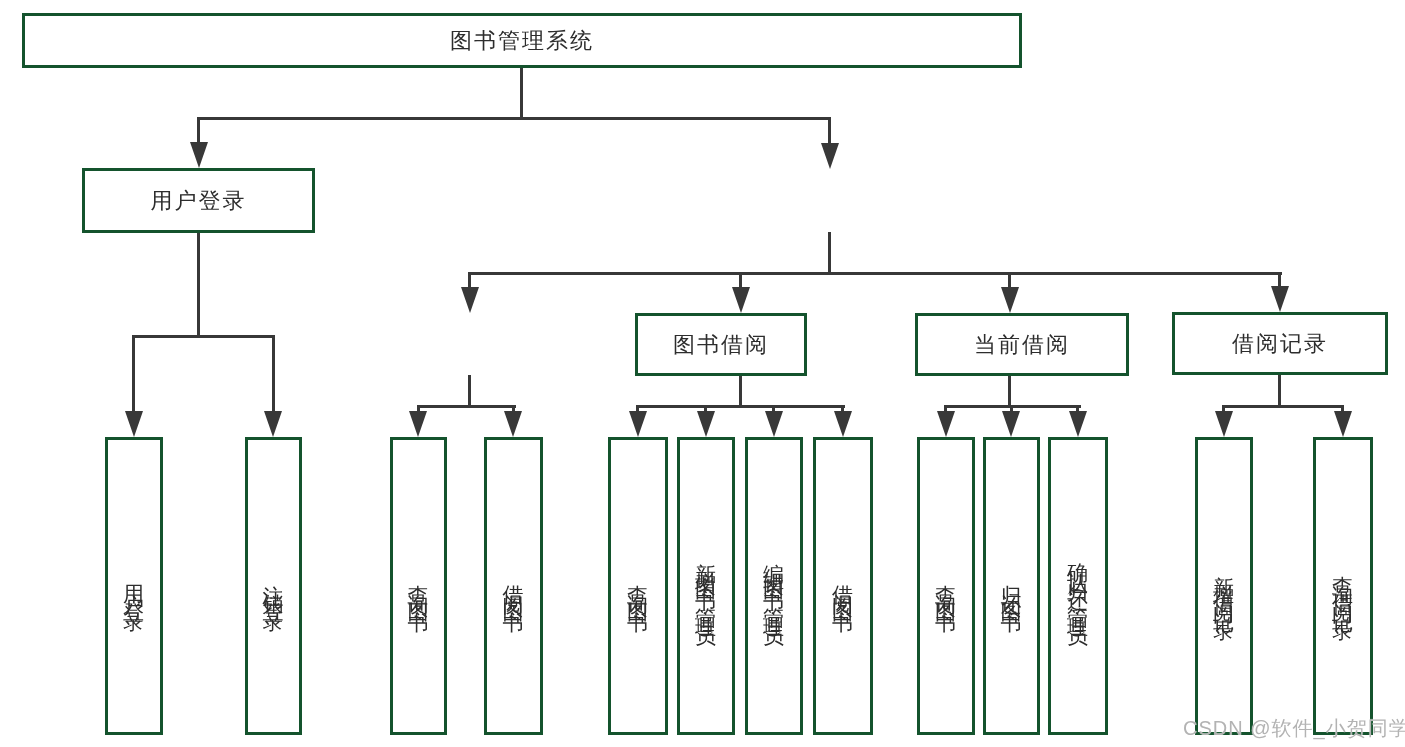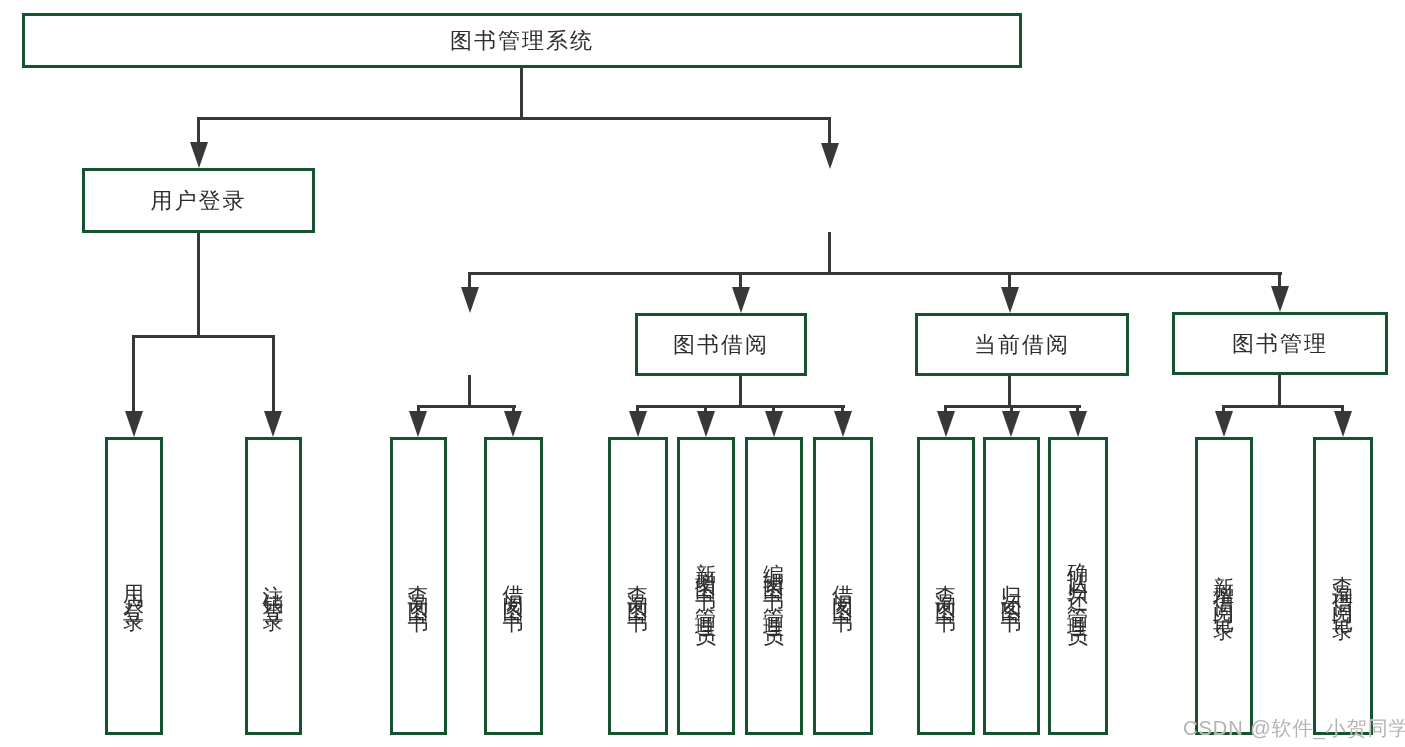--- a/index.html
+++ b/index.html
@@ -130,21 +130,21 @@
     <span>用户登录</span>
   </div>
 
   <div class="bx h" style="left:635px; top:313px; width:172px; height:63px;">
     <span>图书借阅</span>
   </div>
   <div class="bx h" style="left:903px; top:313px; width:214px; height:63px;margin-left:12px;">
     <span>当前借阅</span>
   </div>
   <div class="bx h" style="left:1172px; top:312px; width:216px; height:63px;">
-    <span>图书管理</span>
+    <span>借阅记录</span>
   </div>
 
   <div class="bx v" style="left:105px; top:437px; width:58px; height:298px;">
     <span>用户登录</span>
   </div>
   <div class="bx v" style="left:245px; top:437px; width:57px; height:298px;">
     <span>注销登录</span>
   </div>
 
   <div class="bx v" style="left:390px; top:437px; width:57px; height:298px;">

